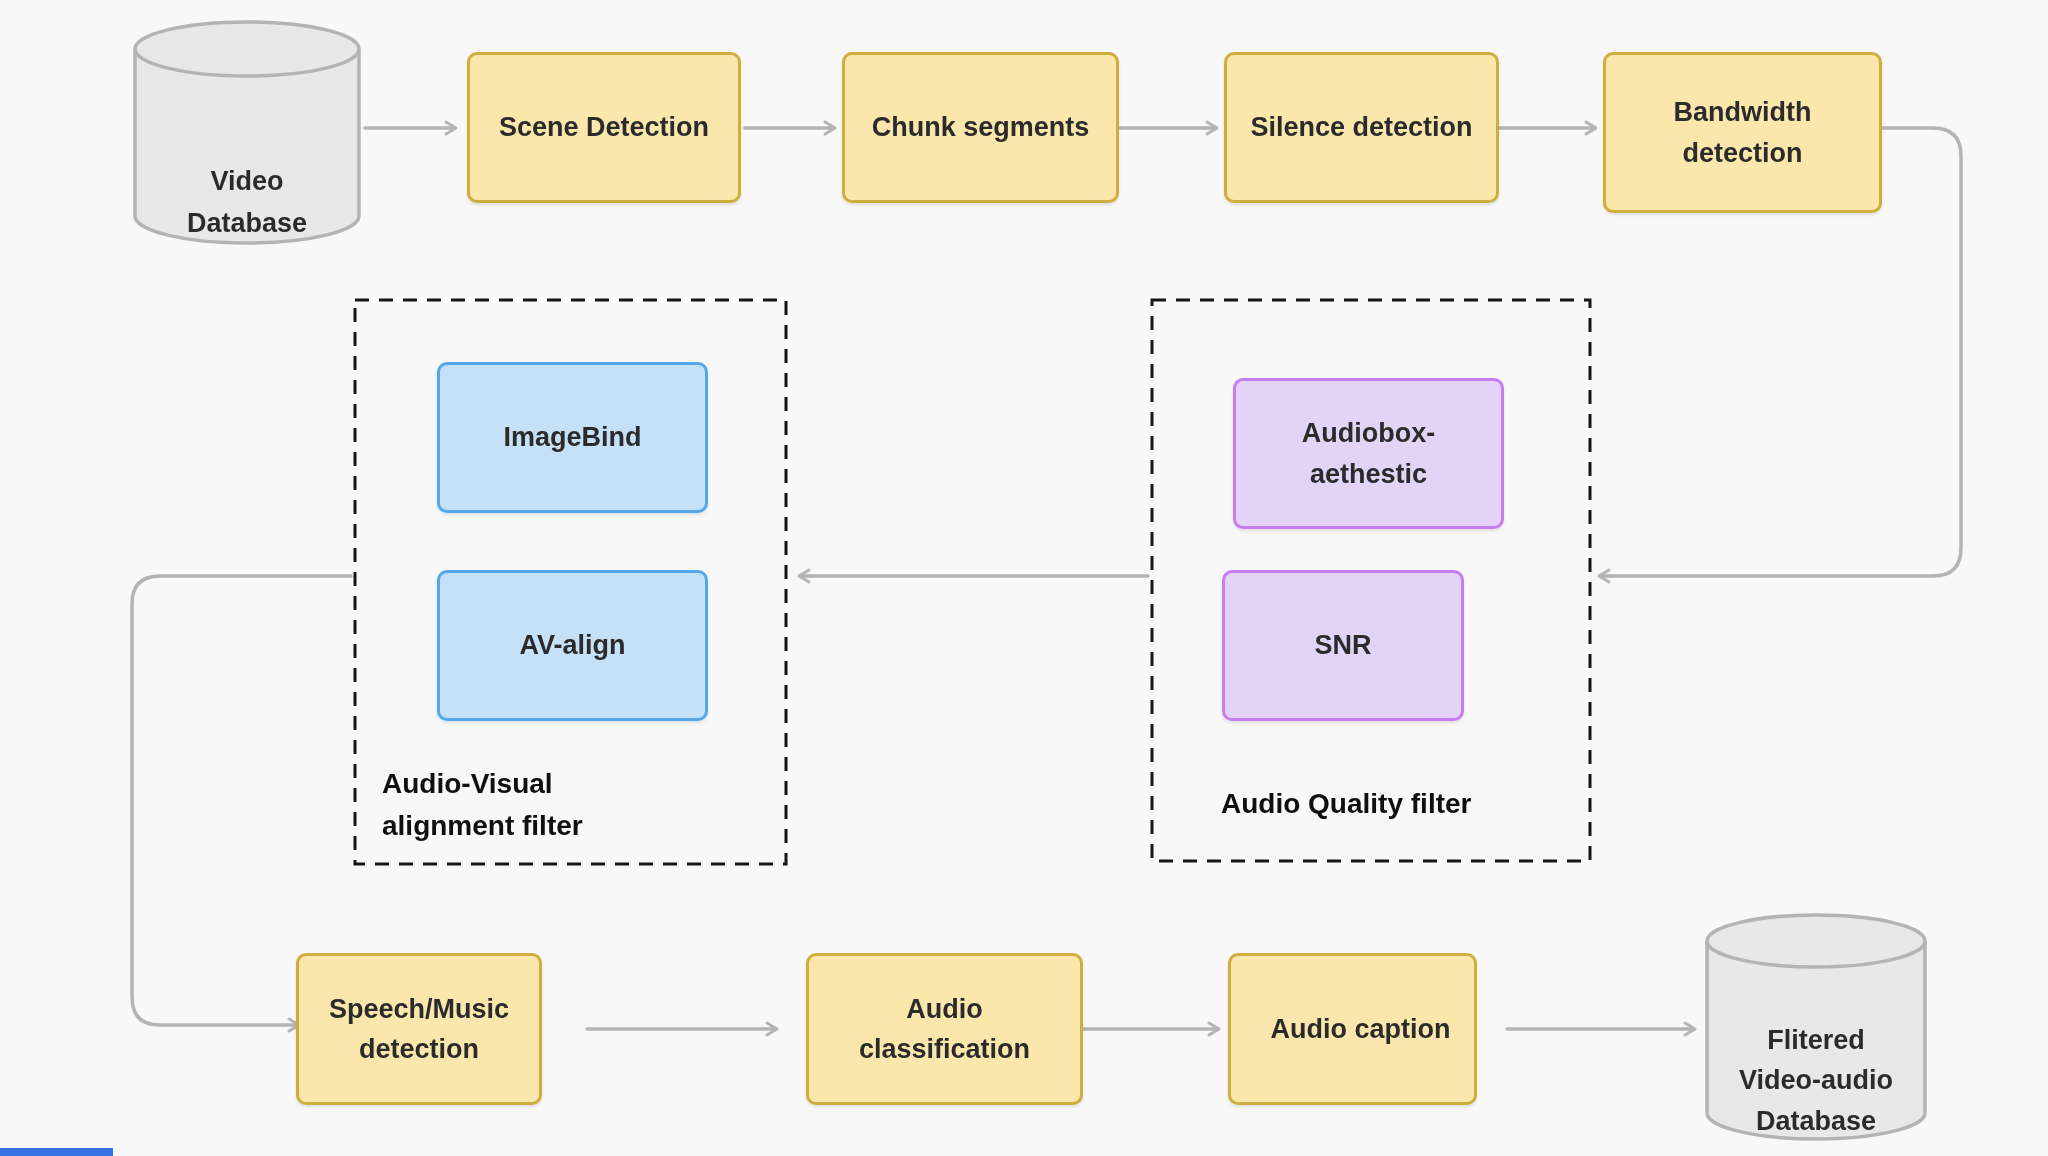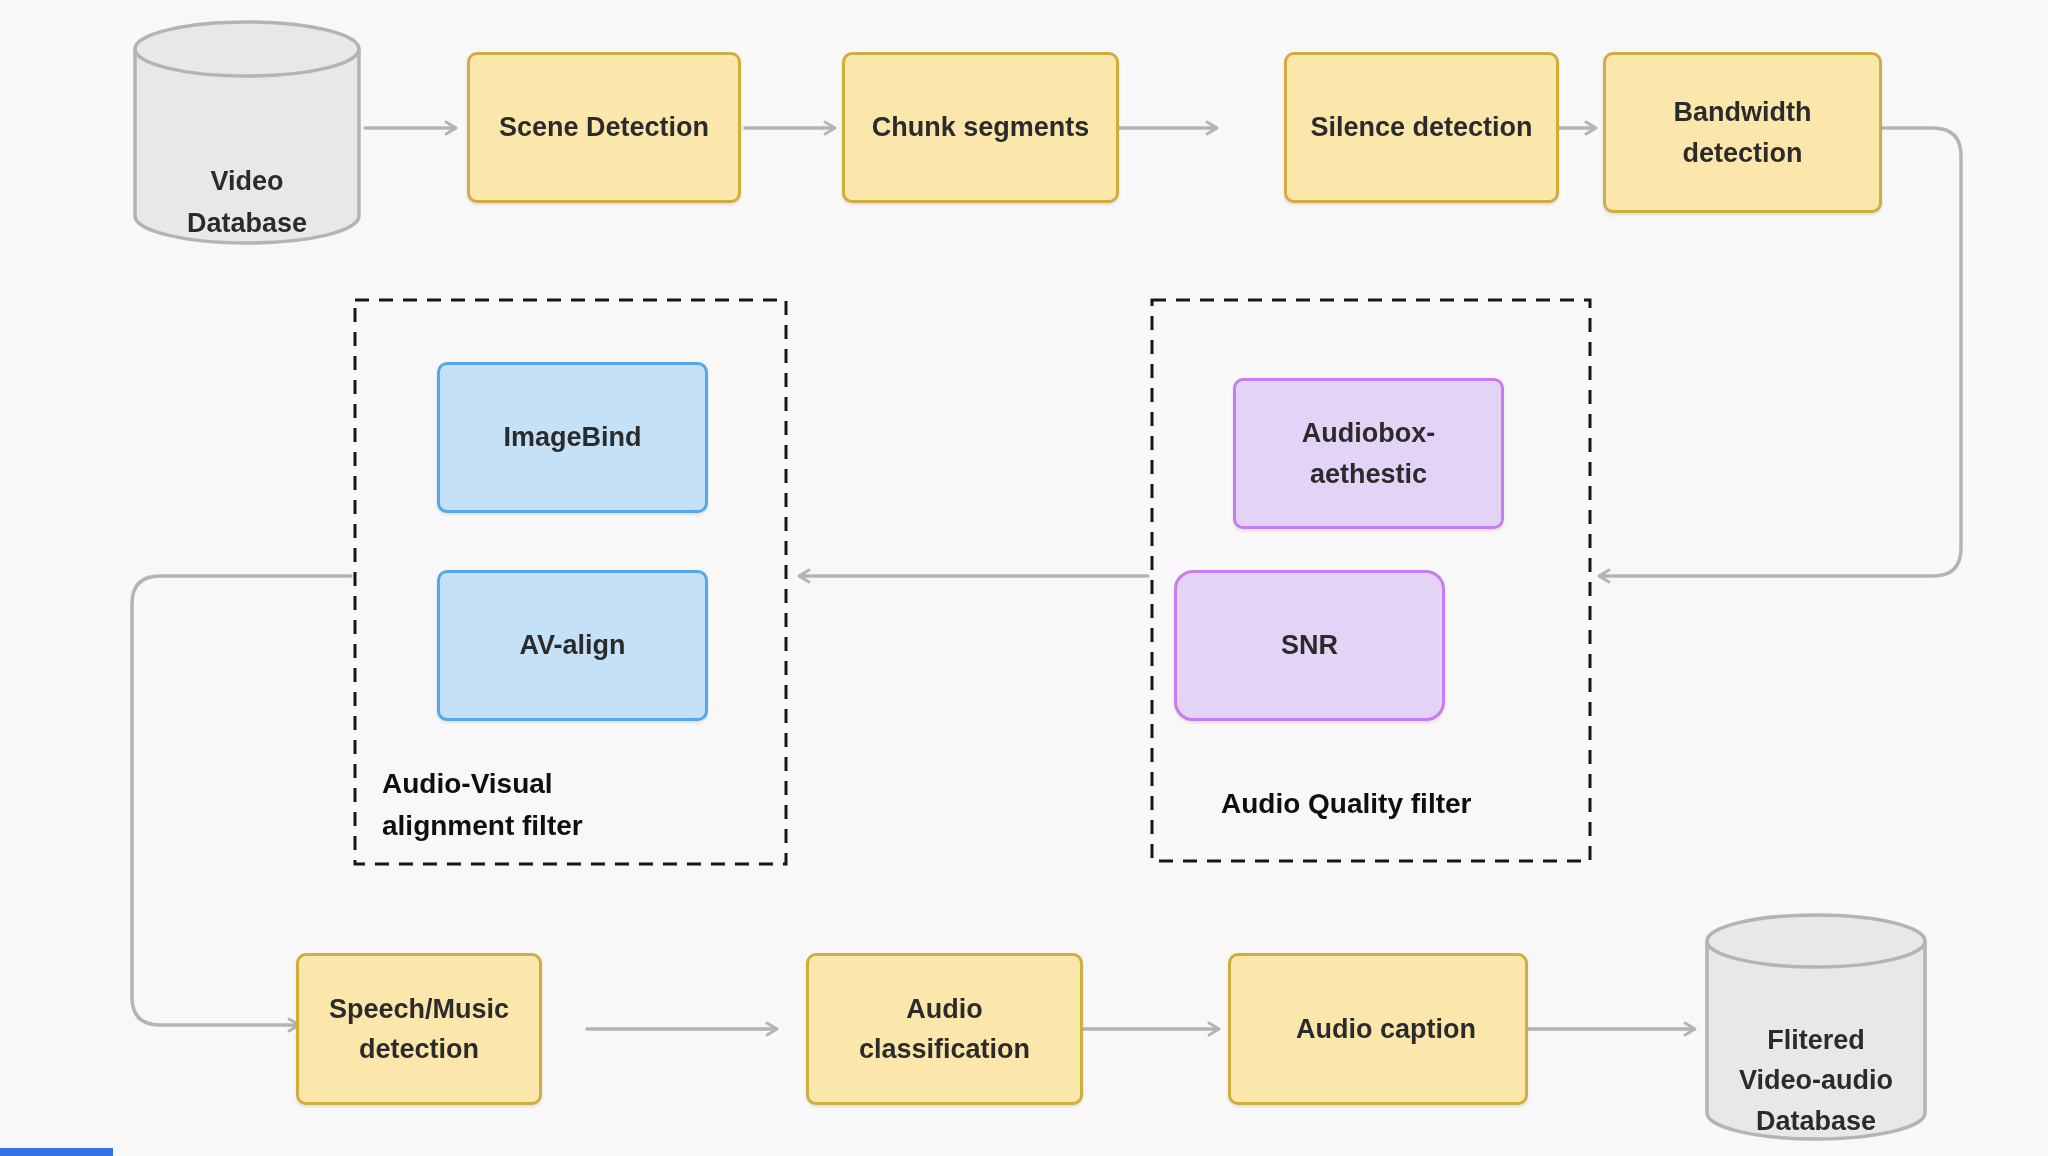--- a/index.html
+++ b/index.html
@@ -91,21 +91,21 @@
       <span class="ln">Scene Detection</span>
     </div>
   </div>
 
   <div class="node yellow" style="left:842px; top:52px; width:277px; height:151px;">
     <div>
       <span class="ln">Chunk segments</span>
     </div>
   </div>
 
-  <div class="node yellow" style="left:1284px; top:52px; width:275px; height:151px;">
+  <div class="node yellow" style="left:1224px; top:52px; width:275px; height:151px;">
     <div>
       <span class="ln">Silence detection</span>
     </div>
   </div>
 
   <div class="node yellow" style="left:1603px; top:52px; width:279px; height:161px;">
     <div>
       <span class="ln">Bandwidth</span>
       <span class="ln">detection</span>
     </div>
@@ -128,21 +128,21 @@
     <span class="ln" style="display:block">alignment filter</span>
   </div>
 
   <div class="node purple" style="left:1233px; top:362px; width:271px; height:151px;margin-top:16px;">
     <div>
       <span class="ln">Audiobox-</span>
       <span class="ln">aethestic</span>
     </div>
   </div>
 
-  <div class="node purple" style="left:1174px; top:570px; width:271px; height:151px;border-radius:19px;">
+  <div class="node purple" style="left:1222px; top:570px; width:242px; height:151px;">
     <div>
       <span class="ln">SNR</span>
     </div>
   </div>
 
   <div class="section-label" style="left:1178px; top:783px;margin-left:43px;">
     <span class="ln" style="display:block">Audio Quality filter</span>
   </div>
 
   <div class="node yellow" style="left:296px; top:953px; width:246px; height:152px;">
@@ -152,21 +152,21 @@
     </div>
   </div>
 
   <div class="node yellow" style="left:786px; top:953px; width:277px; height:152px;margin-left:20px;">
     <div>
       <span class="ln">Audio</span>
       <span class="ln">classification</span>
     </div>
   </div>
 
-  <div class="node yellow" style="left:1228px; top:953px; width:300px; height:152px;padding-left:16px;">
+  <div class="node yellow" style="left:1228px; top:953px; width:249px; height:152px;padding-left:16px;">
     <div>
       <span class="ln">Audio caption</span>
     </div>
   </div>
 
   <div class="cyl" style="left:1704px; top:912px; width:224px; height:229px;">
     <svg width="224" height="229" viewBox="0 0 224 229">
       <path d="M3 29 L3 201 A109 26 0 0 0 221 201 L221 29" fill="#e8e8e8" stroke="#b4b4b4" stroke-width="3.5"></path>
       <ellipse cx="112" cy="29" rx="109" ry="26" fill="#e8e8e8" stroke="#b4b4b4" stroke-width="3.5"></ellipse>
     </svg>

